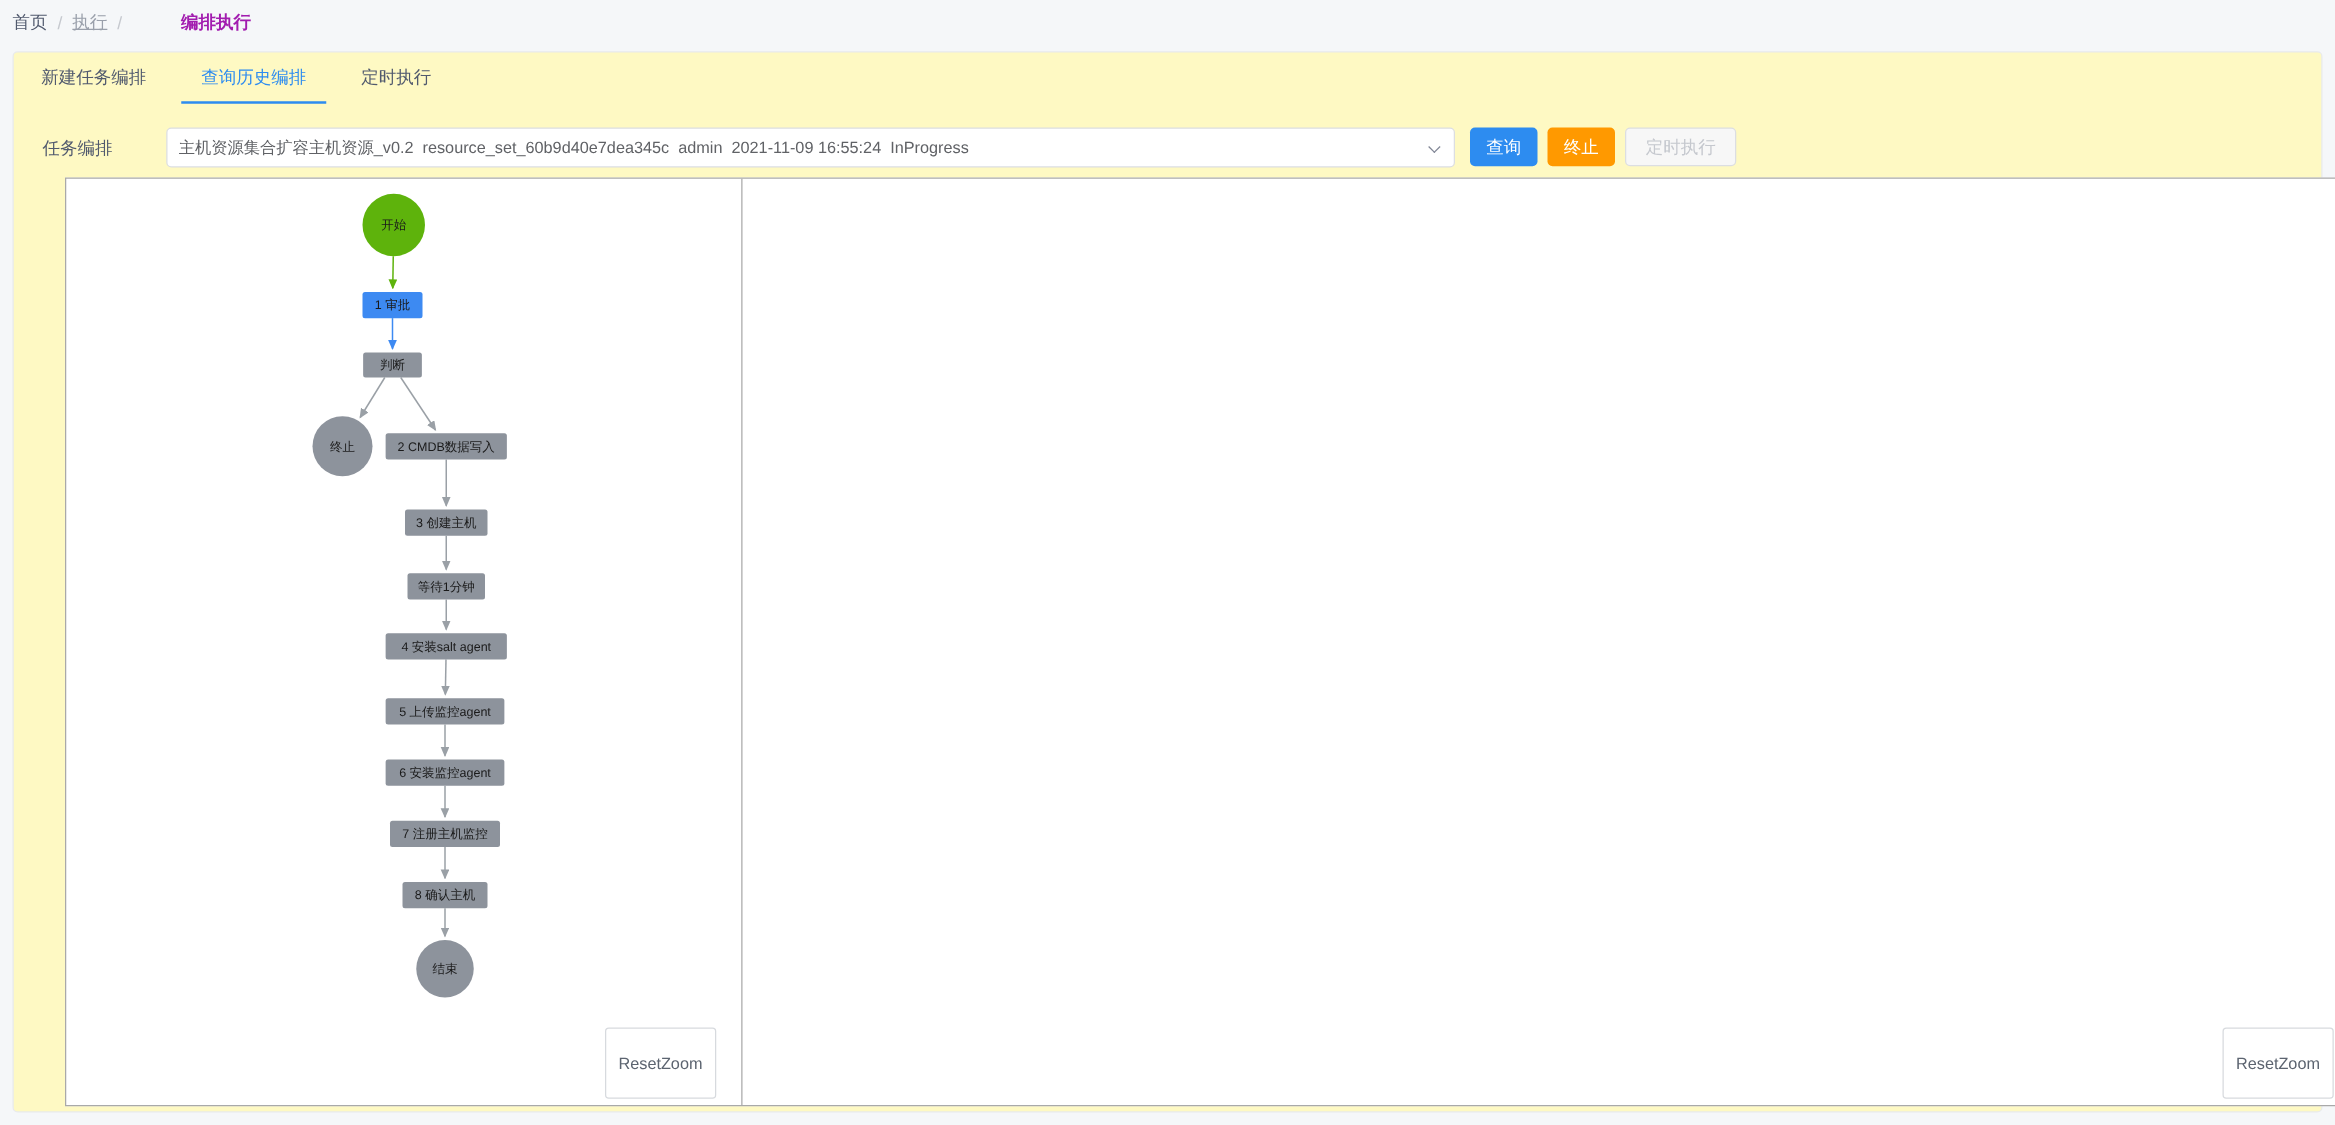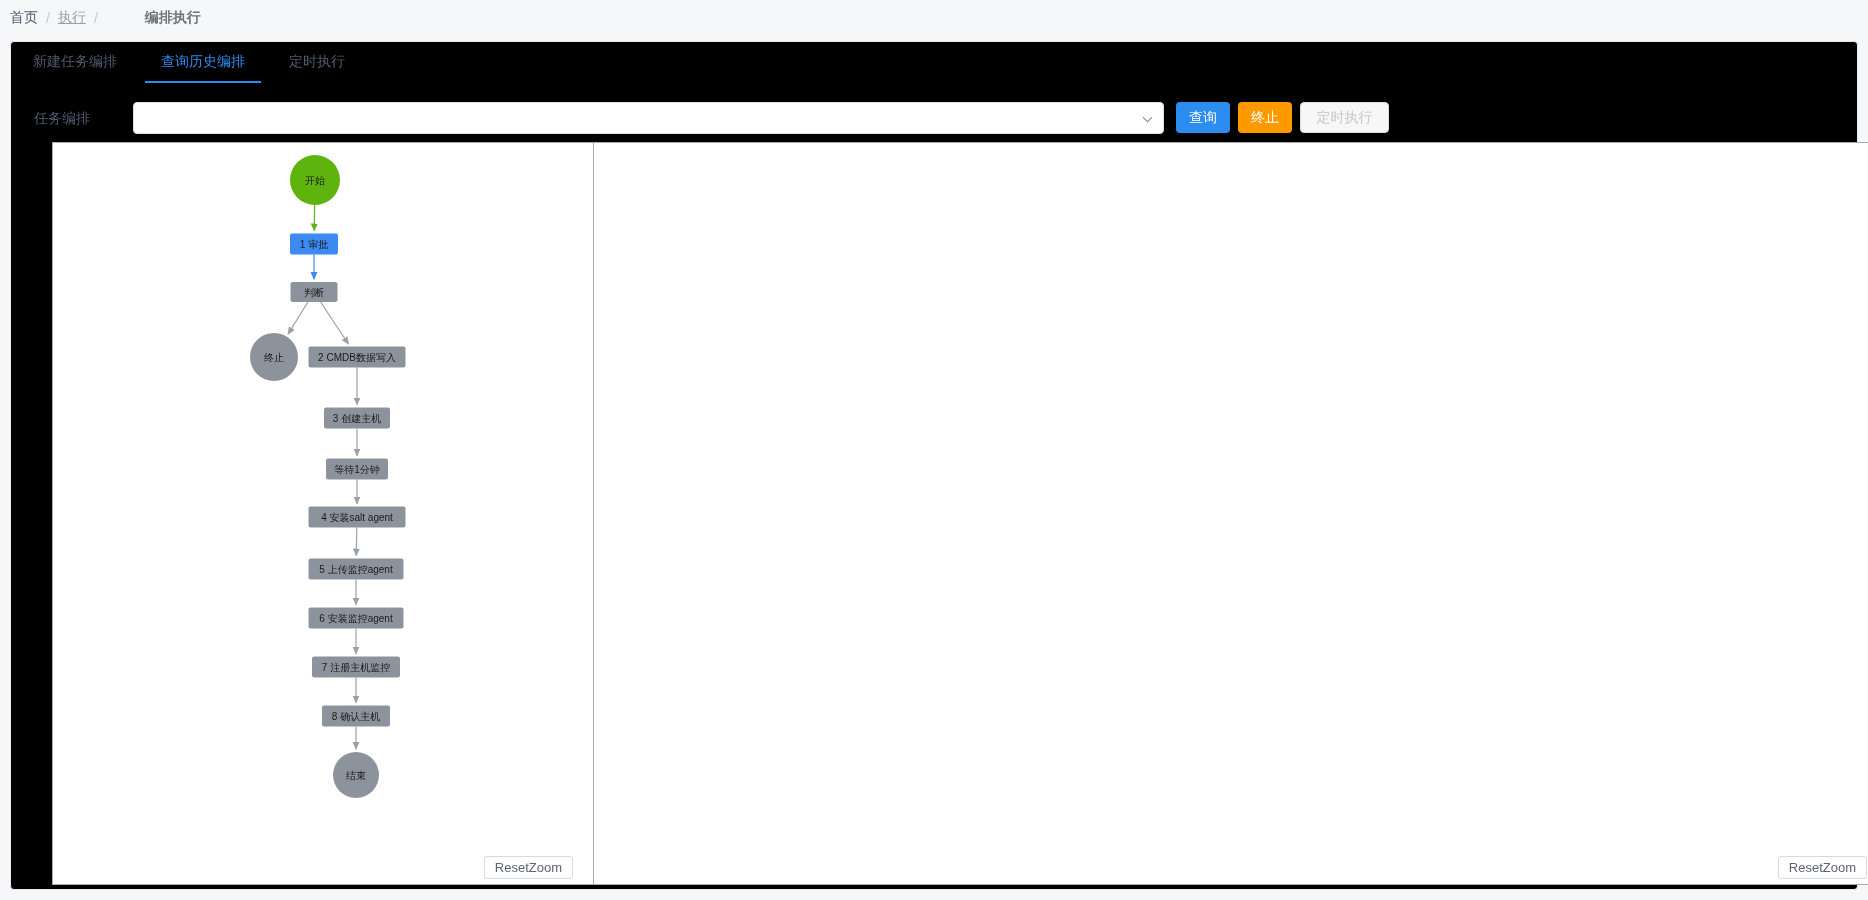--- a/index.html
+++ b/index.html
@@ -7,26 +7,26 @@
     width:1868px;height:900px;position:relative;overflow:hidden;
     background:#f5f7f9;
     font-family:"Liberation Sans","DejaVu Sans",sans-serif;
     -webkit-font-smoothing:antialiased;
   }
   
   .breadcrumb{position:absolute;left:10px;top:9px;font-size:14px;display:flex;align-items:center;gap:8px;justify-content:flex-end;}
   .bc-home{color:#515a6e;cursor:pointer;}
   .bc-sep{color:#c5c8ce;}
   .bc-mid{color:#9aa0ab;text-decoration:underline;}
-  .bc-cur{color:#737373;font-weight:bold;padding-left:39px;}
+  .bc-cur{color:#a21caf;font-weight:bold;padding-left:39px;}
 
   
   .card{
     position:absolute;left:10px;top:41px;width:1848px;height:849px;
-    background:#000000;border:1px solid #e8eaec;border-radius:4px;box-sizing:border-box;
+    background:#fef9c3;border:1px solid #e8eaec;border-radius:4px;box-sizing:border-box;
   }
 
   
   .tabs{display:flex;align-items:stretch;height:41px;padding-left:6px;}
   .tab{
     padding:0 16px;font-size:14px;color:#515a6e;cursor:pointer;
     display:flex;align-items:center;border-bottom:2px solid transparent;box-sizing:border-box;
     margin-right:12px;
   }
   .tab.active{color:#2d8cf0;border-bottom-color:#2d8cf0;text-align:center;}
@@ -56,21 +56,21 @@
 
   
   .chart-wrap{
     position:absolute;left:5px;top:100px;width:1841px;height:743px;box-sizing:border-box;
     border:1px solid #a9a9a9;background:#fff;display:flex;margin-left:36px;
   }
   .pane-left{width:541px;height:100%;position:relative;border-right:1px solid #a9a9a9;box-sizing:border-box;}
   .pane-right{flex:1;height:100%;position:relative;}
   .reset-zoom{
     position:absolute;bottom:5px;background:#fff;border:1px solid #d7dade;border-radius:3px;
-    font-size:13px;color:#5c6470;padding:3px 10px;cursor:pointer;font-family:inherit;
+    font-size:13px;color:#5c6470;padding:20px 10px;cursor:pointer;font-family:inherit;
   }
   .rz-left{right:20px;}
   .rz-right{right:25px;}
   svg text{font-family:"Liberation Sans","DejaVu Sans",sans-serif;}
 </style>
 </head>
 <body>
 
 <div class="breadcrumb">
   <span class="bc-home">首页</span>
@@ -84,20 +84,21 @@
 
   <div class="tabs">
     <div class="tab">新建任务编排</div>
     <div class="tab active">查询历史编排</div>
     <div class="tab">定时执行</div>
   </div>
 
   <div class="form-row">
     <span class="form-label">任务编排</span>
     <div class="select">
+      <span class="select-value">主机资源集合扩容主机资源_v0.2  resource_set_60b9d40e7dea345c  admin  2021-11-09 16:55:24  InProgress</span>
       <span class="chevron"></span>
     </div>
     <button class="btn btn-query">查询</button>
     <button class="btn btn-terminate">终止</button>
     <button class="btn btn-schedule" disabled="">定时执行</button>
   </div>
 
   <div class="chart-wrap">
     <div class="pane-left">
       <svg id="fc" width="540" height="741" viewBox="0 0 540 741" xmlns="http://www.w3.org/2000/svg">

